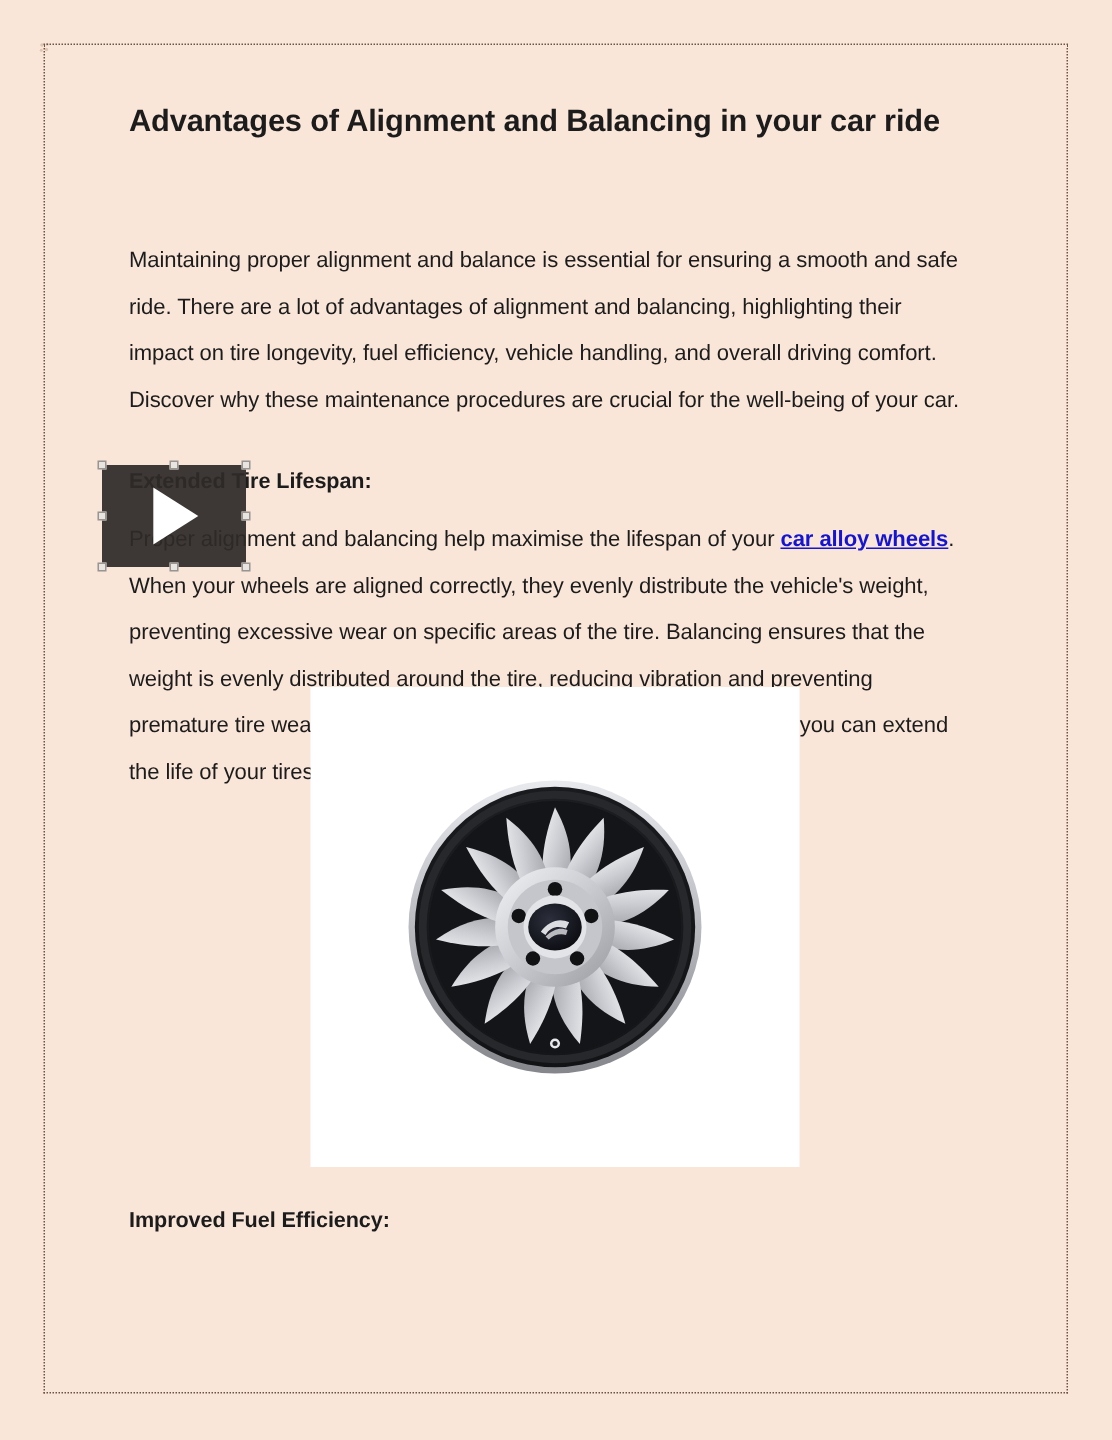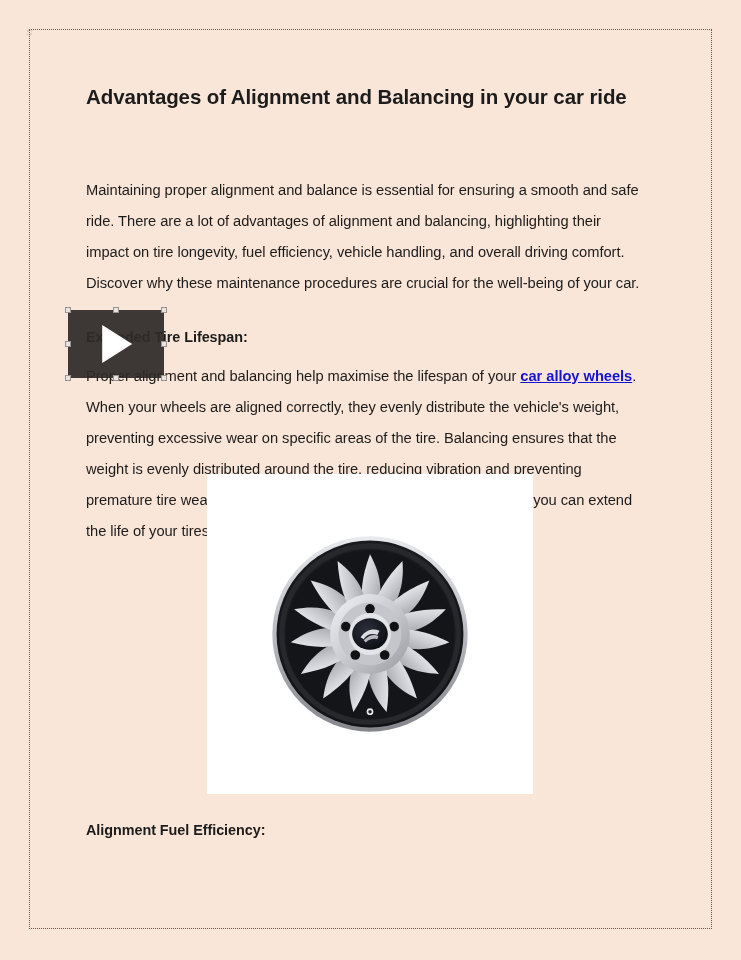--- a/index.html
+++ b/index.html
@@ -26,21 +26,21 @@
     left: 29px;
     top: 29px;
     width: 683px;
     height: 900px;
     border: 1px dotted #6b5444;
     box-sizing: border-box;
   }
   .content {
     position: absolute;
     left: 86px;
-    top: 84px;
+    top: 68px;
     width: 560px;
   }
   .doc-title {
     font-size: 20.5px;
     font-weight: bold;
     color: #1c1c1c;
     letter-spacing: -0.1px;
     margin: 0;
     padding: 0;
     line-height: 1.3;
@@ -268,21 +268,21 @@
             <path d="M-9 3 C-4 -4 3 -6 9 -3 L7 1 C2 -1 -3 0 -6 5 Z" fill="#dcdde1"></path>
             <path d="M-6 6 C-1 1 4 0 8 2 L7 5 C3 4 -1 5 -4 8 Z" fill="#b9bac0"></path>
           </g>
 
           <circle cx="100" cy="174" r="3.2" fill="#e7e8ec"></circle>
           <circle cx="100" cy="174" r="1.6" fill="#202124"></circle>
         </svg>
       </div>
     </div>
 
-    <h2 class="subhead subhead-fuel">Alignment Fuel Efficiency:</h2>
+    <h2 class="subhead subhead-fuel">Improved Fuel Efficiency:</h2>
 
   </div>
 
   <div class="video-overlay">
     <div class="play-tri"></div>
     <div class="sel-handle sh-tl"></div>
     <div class="sel-handle sh-tc"></div>
     <div class="sel-handle sh-tr"></div>
     <div class="sel-handle sh-ml"></div>
     <div class="sel-handle sh-mr"></div>

